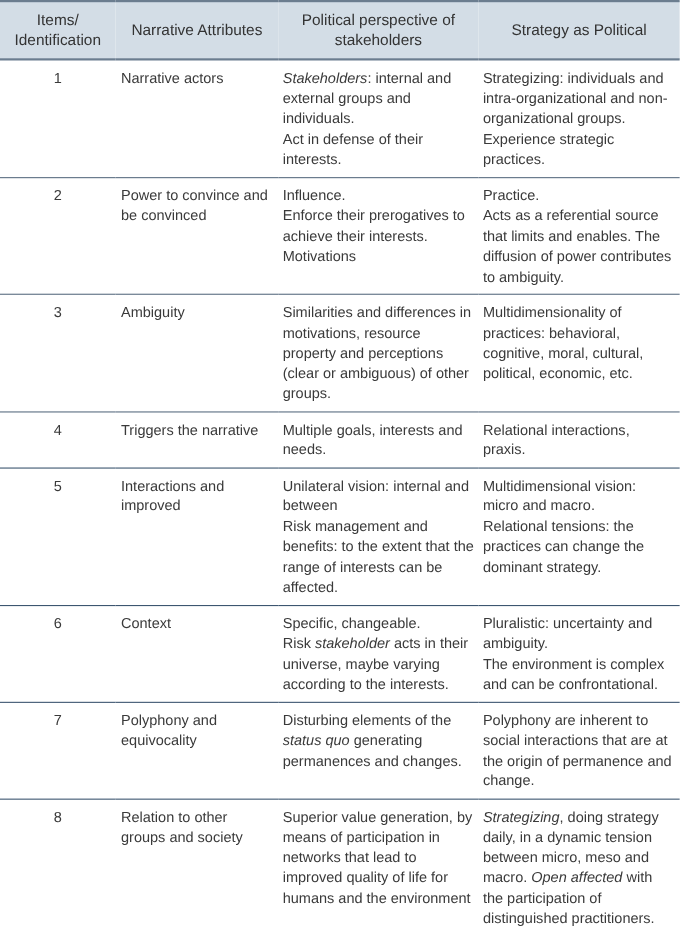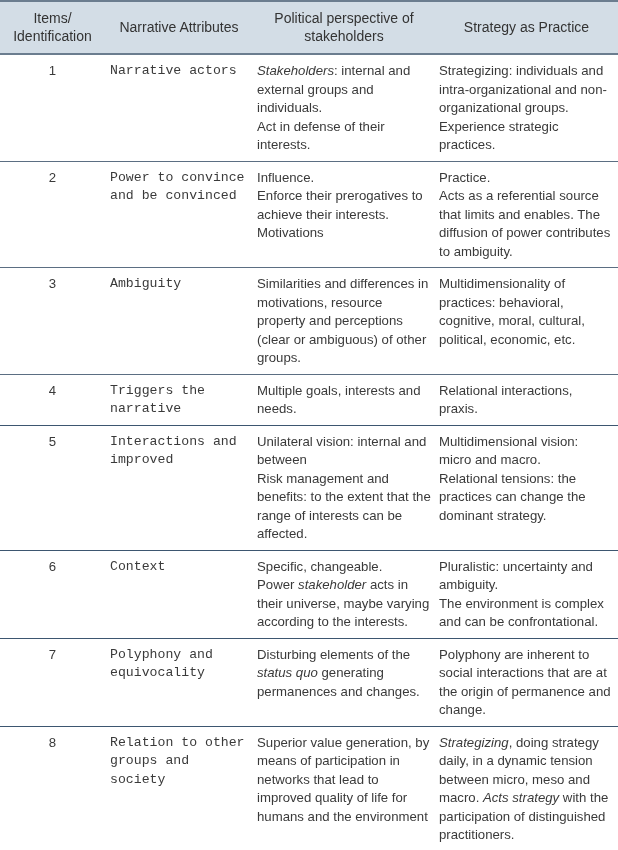--- a/index.html
+++ b/index.html
@@ -21,41 +21,41 @@
     border-top: 2px solid #6b7d8f;
     border-bottom: 2px solid #6b7d8f;
     height: 32px;
   }
   tbody td {
     vertical-align: top;
     padding: 7px 4px 6px 4px;
     border-bottom: 1.5px solid #5b6e82;
   }
   tbody td.num { text-align: center; }
-  tbody td.attr { padding-left: 5px; font-family: Liberation Mono, monospace; }
+  tbody td.attr { padding-left: 5px; }
   tbody tr.r4 td, tbody tr.r5 td, tbody tr.r6 td, tbody tr.r7 td, tbody tr.r8 td { border-bottom-color: #3d5670; }
   .line { display: block; }
   em { }
 </style>
 </head>
 <body>
 
 <table>
   <colgroup>
       <col class="c1">
       <col class="c2">
       <col class="c3">
       <col class="c4">
     </colgroup>
   <thead>
     <tr>
       <th>Items/ Identification</th>
       <th>Narrative Attributes</th>
       <th>Political perspective of stakeholders</th>
-      <th>Strategy as Practice</th>
+      <th>Strategy as Political</th>
     </tr>
   </thead>
   <tbody>
     <tr class="r1">
       <td class="num">1</td>
       <td class="attr">Narrative actors</td>
       <td>
         <span class="line"><em>Stakeholders</em><span>: internal and external groups and individuals.</span></span>
         <span class="line">Act in defense of their interests.</span>
       </td>
@@ -99,37 +99,37 @@
       <td>
         <span class="line">Multidimensional vision: micro and macro.</span>
         <span class="line">Relational tensions: the practices can change the dominant strategy.</span>
       </td>
     </tr>
     <tr class="r6">
       <td class="num">6</td>
       <td class="attr">Context</td>
       <td>
         <span class="line">Specific, changeable.</span>
-        <span class="line"><span>Power </span><em>stakeholder</em><span> acts in their universe, maybe varying according to the interests.</span></span>
+        <span class="line"><span>Risk </span><em>stakeholder</em><span> acts in their universe, maybe varying according to the interests.</span></span>
       </td>
       <td>
         <span class="line">Pluralistic: uncertainty and ambiguity.</span>
         <span class="line">The environment is complex and can be confrontational.</span>
       </td>
     </tr>
     <tr class="r7">
       <td class="num">7</td>
       <td class="attr">Polyphony and equivocality</td>
       <td>
         <span>Disturbing elements of the </span><em>status quo</em><span> generating permanences and changes.</span>
       </td>
       <td>Polyphony are inherent to social interactions that are at the origin of permanence and change.</td>
     </tr>
     <tr class="r8">
       <td class="num">8</td>
       <td class="attr">Relation to other groups and society</td>
       <td>Superior value generation, by means of participation in networks that lead to improved quality of life for humans and the environment</td>
       <td>
-        <em>Strategizing</em><span>, doing strategy daily, in a dynamic tension between micro, meso and macro. </span><em>Acts strategy</em><span> with the participation of distinguished practitioners.</span>
+        <em>Strategizing</em><span>, doing strategy daily, in a dynamic tension between micro, meso and macro. </span><em>Open affected</em><span> with the participation of distinguished practitioners.</span>
       </td>
     </tr>
   </tbody>
 </table>
 
 </body></html>

